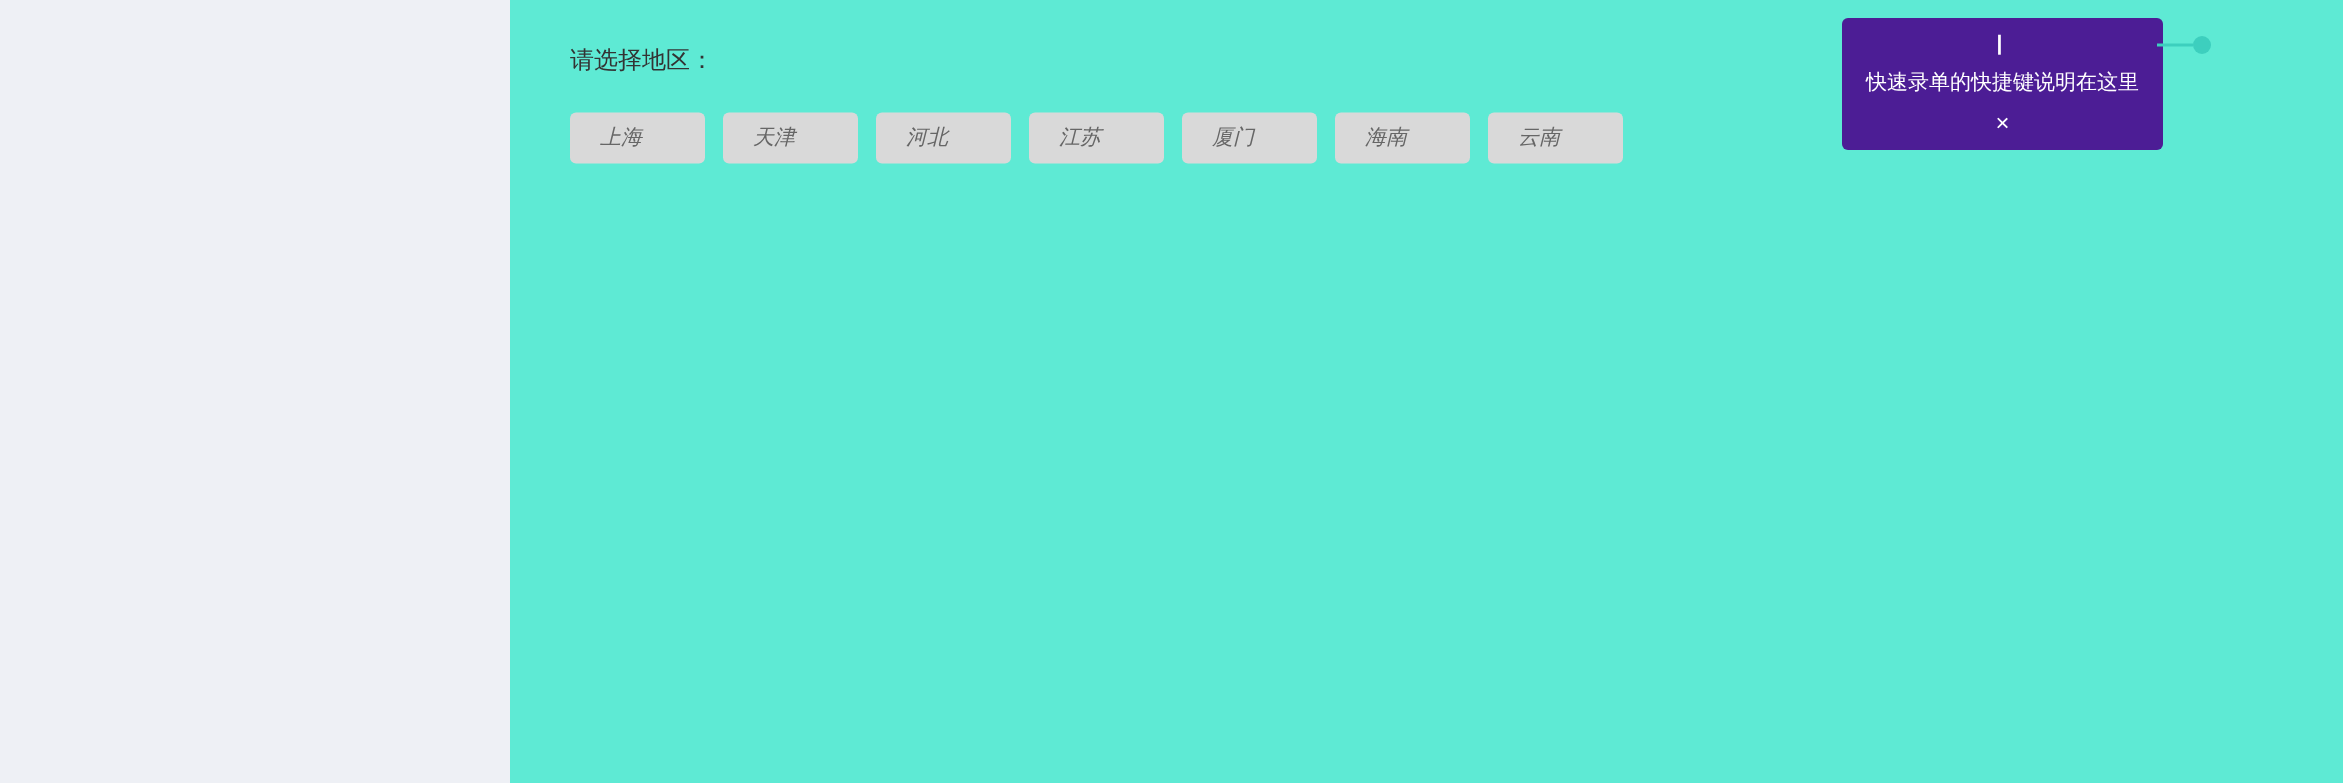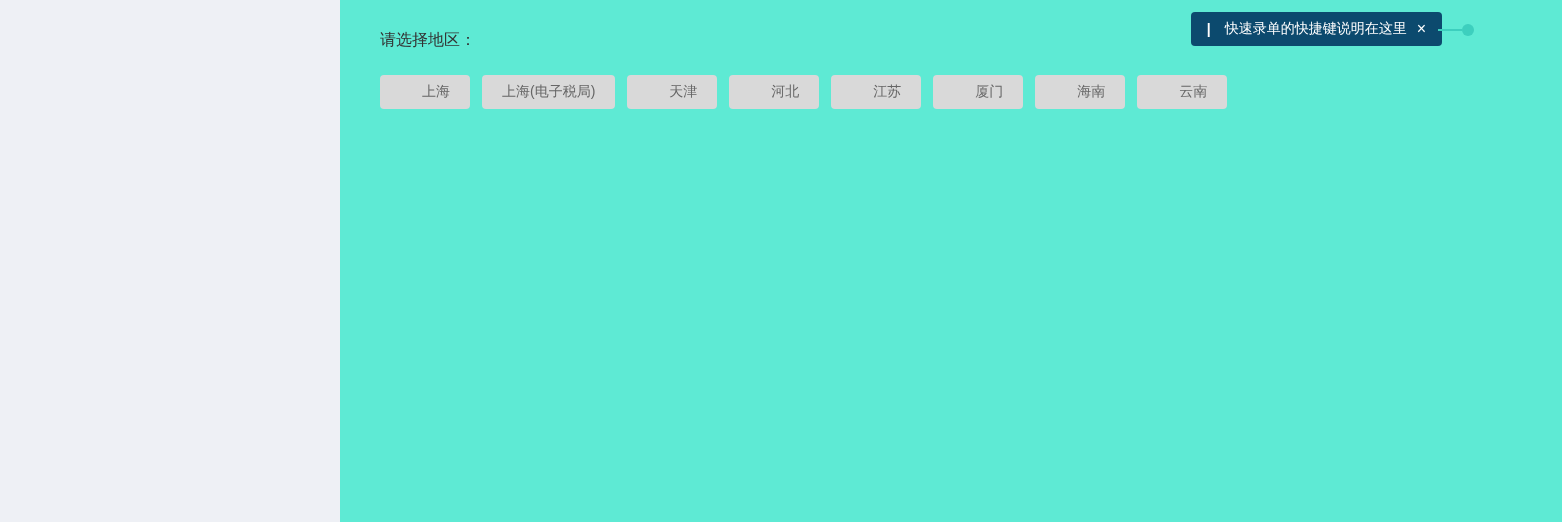--- a/index.html
+++ b/index.html
@@ -51,38 +51,40 @@
 
     .region-btn {
       background: #d9d9d9;
       color: #666;
       border: none;
       border-radius: 4px;
       padding: 8px 20px;
       font-size: 14px;
       cursor: pointer;
       min-width: 90px;
-      text-align: right;
+      text-align: left;
       font-family: 'Microsoft YaHei', '微软雅黑', sans-serif;
+      font-style: italic;
     }
 
     
     .tooltip-banner {
       position: absolute;
       top: 12px;
       right: 120px;
-      background: #0c4a6e;
+      background: #4c1d95;
       color: white;
       padding: 8px 16px;
       border-radius: 4px;
       font-size: 14px;
       display: flex;
       align-items: center;
       gap: 10px;
       white-space: nowrap;
+      flex-direction: column;
     }
 
     .tooltip-banner::before {
       content: '|';
       font-weight: bold;
       margin-right: 4px;
     }
 
     .tooltip-close {
       cursor: pointer;
@@ -117,21 +119,20 @@
 <body>
 
 <div class="left-sidebar"></div>
 
 <div class="main-content">
   <div class="page-title">请选择地区：</div>
 
   <div class="region-buttons">
 
     <button class="region-btn">上海</button>
-    <button class="region-btn">上海(电子税局)</button>
     <button class="region-btn">天津</button>
     <button class="region-btn">河北</button>
     <button class="region-btn">江苏</button>
     <button class="region-btn">厦门</button>
 
     <button class="region-btn">海南</button>
     <button class="region-btn">云南</button>
   </div>
 </div>
 

